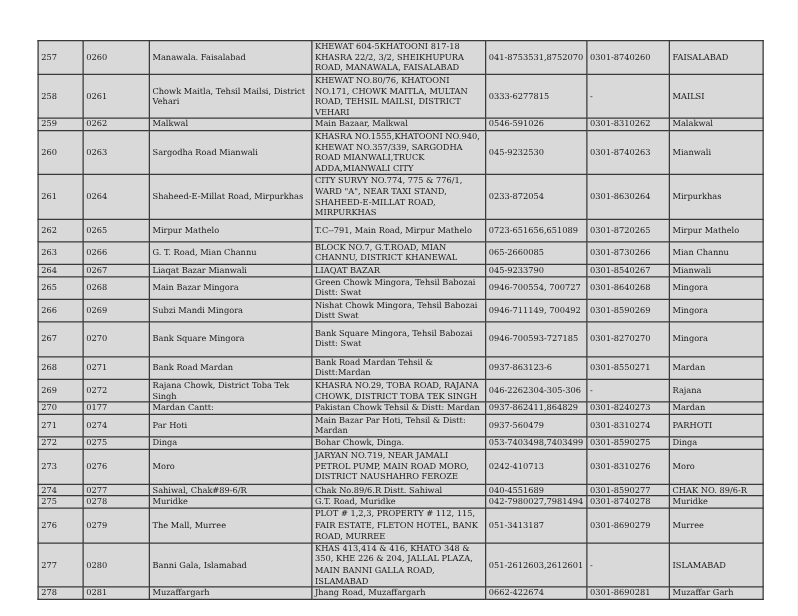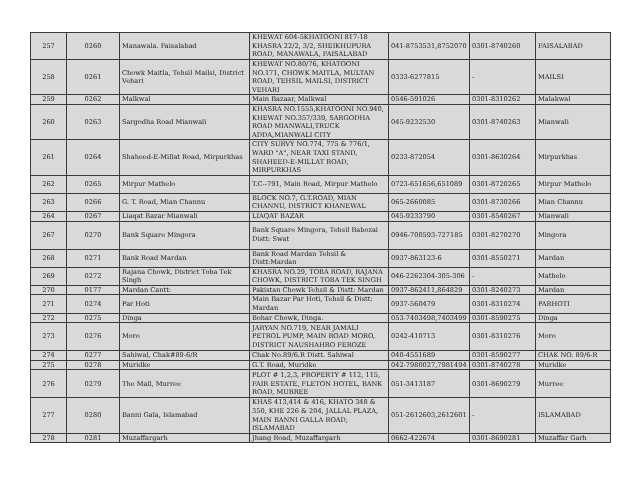--- a/index.html
+++ b/index.html
@@ -12,21 +12,21 @@
     font-size: 6.6px; line-height: 8.6px; color: #1a1a1a;
   }
   table.branches td {
     border: 1px solid #3a3a3a;
     padding: 0 2px;
     vertical-align: middle;
     overflow: hidden;
     white-space: normal;
     word-wrap: break-word;
   }
-  table.branches td.c { text-align: center; }
+  table.branches td.c { }
   table.branches td.l { text-align: left; }
   col.c1 { width: 36px; } col.c2 { width: 53px; } col.c3 { width: 130px; }
   col.c4 { width: 139px; } col.c5 { width: 81px; } col.c6 { width: 66px; } col.c7 { width: 75px; }
 </style>
 </head>
 <body>
 
 <table class="branches">
   <colgroup>
     <col class="c1">
@@ -103,20 +103,38 @@
       </tr>
       <tr style="height: 9px; margin-top: 45px;">
         <td class="c">264</td>
         <td class="c">0267</td>
         <td class="l">Liaqat Bazar Mianwali</td>
         <td class="l">LIAQAT BAZAR</td>
         <td class="l">045-9233790</td>
         <td class="l">0301-8540267</td>
         <td class="l">Mianwali</td>
       </tr>
+      <tr style="height: 18px;">
+        <td class="c">265</td>
+        <td class="c">0268</td>
+        <td class="l">Main Bazar Mingora</td>
+        <td class="l">Green Chowk Mingora, Tehsil Babozai Distt: Swat</td>
+        <td class="l">0946-700554, 700727</td>
+        <td class="l">0301-8640268</td>
+        <td class="l">Mingora</td>
+      </tr>
+      <tr style="height: 18px;">
+        <td class="c">266</td>
+        <td class="c">0269</td>
+        <td class="l">Subzi Mandi Mingora</td>
+        <td class="l">Nishat Chowk Mingora, Tehsil Babozai Distt Swat</td>
+        <td class="l">0946-711149, 700492</td>
+        <td class="l">0301-8590269</td>
+        <td class="l">Mingora</td>
+      </tr>
       <tr style="height: 28px;">
         <td class="c">267</td>
         <td class="c">0270</td>
         <td class="l">Bank Square Mingora</td>
         <td class="l">Bank Square Mingora, Tehsil Babozai Distt: Swat</td>
         <td class="l">0946-700593-727185</td>
         <td class="l">0301-8270270</td>
         <td class="l">Mingora</td>
       </tr>
       <tr style="height: 18px;">
@@ -128,21 +146,21 @@
         <td class="l">0301-8550271</td>
         <td class="l">Mardan</td>
       </tr>
       <tr style="height: 18px; padding-left: 36px;">
         <td class="c">269</td>
         <td class="c">0272</td>
         <td class="l">Rajana Chowk, District Toba Tek Singh</td>
         <td class="l">KHASRA NO.29, TOBA ROAD, RAJANA CHOWK, DISTRICT TOBA TEK SINGH</td>
         <td class="l">046-2262304-305-306</td>
         <td class="l">-</td>
-        <td class="l">Mathelo</td>
+        <td class="l">Rajana</td>
       </tr>
       <tr style="height: 9px;">
         <td class="c">270</td>
         <td class="c">0177</td>
         <td class="l">Mardan Cantt:</td>
         <td class="l">Pakistan Chowk Tehsil &amp; Distt: Mardan</td>
         <td class="l">0937-862411,864829</td>
         <td class="l">0301-8240273</td>
         <td class="l">Mardan</td>
       </tr>

